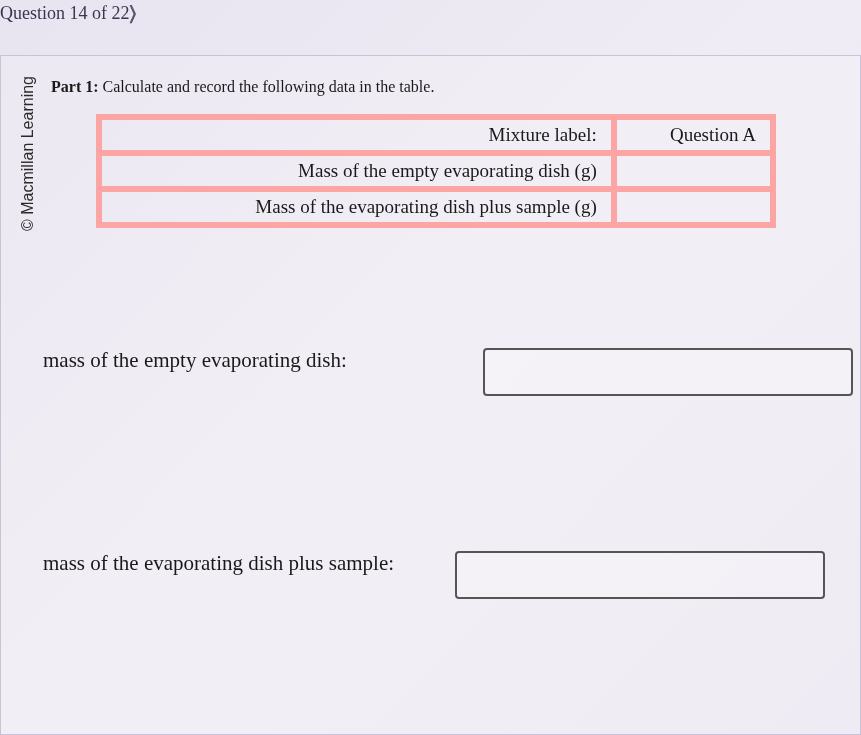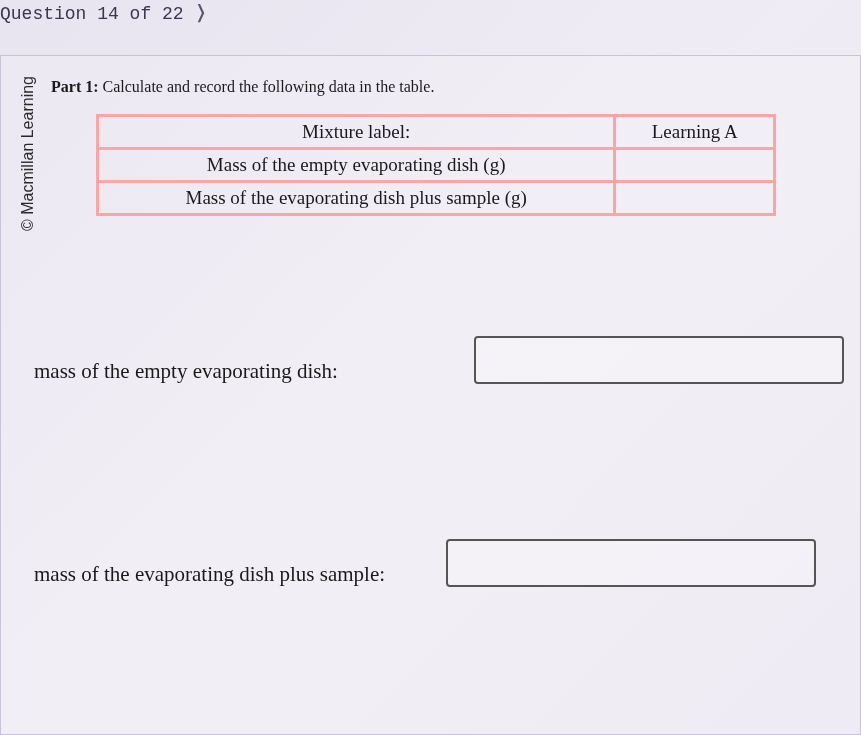--- a/index.html
+++ b/index.html
@@ -7,25 +7,24 @@
     font-family: Georgia, 'Times New Roman', serif;
     background: linear-gradient(135deg, #e8e4f0 0%, #f0ecf5 50%, #ece8f2 100%);
     width: 861px;
     height: 735px;
     overflow: hidden;
     position: relative;
   }
   .header {
     padding: 2px 0 10px 0;
     color: #3a3550;
-    font-family: Liberation Mono, monospace;
+    font-family: Liberation Serif, serif;
     font-size: 18px;
     display: flex;
     align-items: center;
-    gap: 14px;
   }
   .next-arrow {
     font-size: 20px;
     color: #5a5570;
     cursor: pointer;
     font-weight: bold;
   }
   .content-panel {
     margin-top: 20px;
     border: 1px solid #c8c4d8;
@@ -51,33 +50,33 @@
     margin-left: 20px;
     margin-bottom: 18px;
   }
   .part-title .bold { font-weight: bold; }
   .data-table {
     margin-left: 65px;
     border-collapse: collapse;
     width: 680px;
   }
   .data-table td {
-    border: 3px solid #fca5a5;
+    border: 6px solid #fca5a5;
     padding: 4px 14px;
     font-size: 19px;
     color: #1a1a1a;
-    text-align: center;
+    text-align: right;
   }
   .data-table .label-col { width: 520px; }
   .data-table .value-col { width: 160px; }
   .input-row {
-    margin-left: 3px;
+    margin-left: 12px;
     margin-top: 120px;
     display: flex;
-    align-items: flex-end;
+    align-items: flex-start;
     gap: 40px;
   }
   .input-row.second { margin-top: 155px; gap: 12px; }
   .input-label {
     font-size: 21px;
     color: #1a1a1a;
     width: 400px;
   }
   .input-box {
     border: 2px solid #555;
@@ -103,21 +102,21 @@
   <div class="copyright">© Macmillan Learning</div>
 
   <div class="part-title">
     <span class="bold">Part 1:</span><span> Calculate and record the following data in the table.</span>
   </div>
 
   <table class="data-table">
     <tbody>
         <tr>
       <td class="label-col">Mixture label:</td>
-      <td class="value-col">Learning A</td>
+      <td class="value-col">Question A</td>
     </tr>
     <tr>
       <td class="label-col">Mass of the empty evaporating dish (g)</td>
       <td class="value-col"></td>
     </tr>
     <tr>
       <td class="label-col">Mass of the evaporating dish plus sample (g)</td>
       <td class="value-col"></td>
     </tr>
   </tbody>

